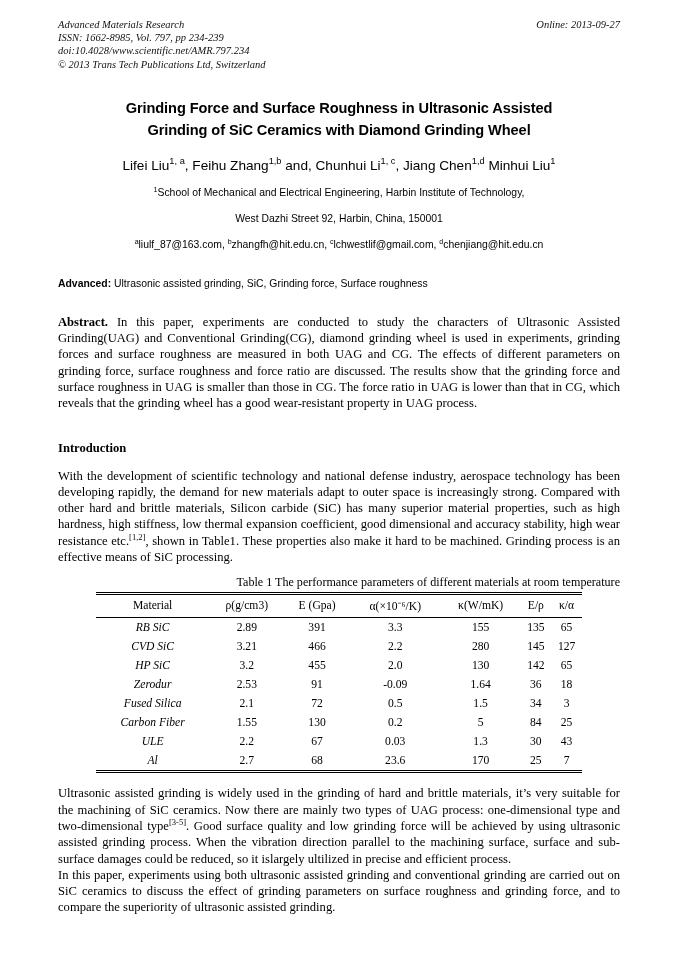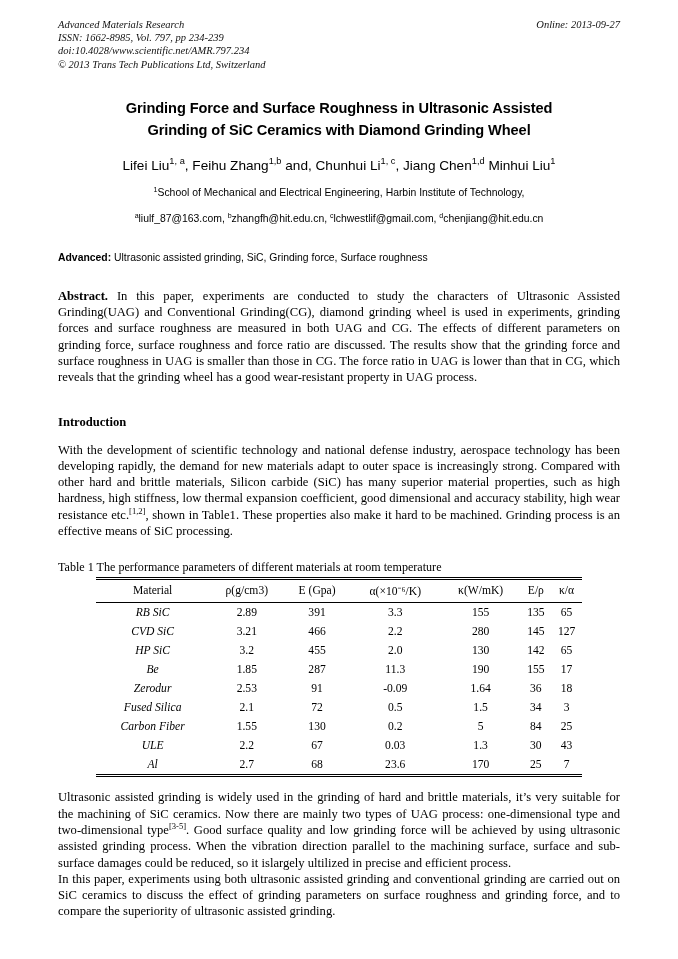--- a/index.html
+++ b/index.html
@@ -111,22 +111,22 @@
     margin: 12px 0 0 0;
     font-family: "Liberation Serif", serif;
     font-size: 12.6px;
     line-height: 16.3px;
     text-align: justify;
   }
   p.body.tight { margin-top: 0; }
 
   
   .table-caption {
-    margin-top: 20px;
-    text-align: left;
+    margin-top: 9px;
+    text-align: right;
     font-family: "Liberation Serif", serif;
     font-size: 12.1px;
     line-height: 16px;
   }
   table.perf {
     margin: 2px auto 0 auto;
     width: 486px;
     border-collapse: collapse;
     font-family: "Liberation Serif", serif;
     font-size: 11.6px;
@@ -162,20 +162,21 @@
     <span class="line">Grinding Force and Surface Roughness in Ultrasonic Assisted</span>
     <span class="line">Grinding of SiC Ceramics with Diamond Grinding Wheel</span>
   </div>
 
   <div class="authors">
     <span>Lifei Liu</span><sup>1, a</sup><span>, </span><span>Feihu Zhang</span><sup>1,b</sup><span> and, </span><span>Chunhui Li</span><sup>1, c</sup><span>, </span><span>Jiang Chen</span><sup>1,d</sup><span> </span><span>Minhui Liu</span><sup>1</sup>
   </div>
 
   <div class="affil">
     <sup>1</sup><span>School of Mechanical and Electrical Engineering, Harbin Institute of Technology,</span>
+    <span class="l2">West Dazhi Street 92, Harbin, China, 150001</span>
   </div>
 
   <div class="emails">
     <sup>a</sup><span>liulf_87@163.com, </span><sup>b</sup><span>zhangfh@hit.edu.cn, </span><sup>c</sup><span>lchwestlif@gmail.com, </span><sup>d</sup><span>chenjiang@hit.edu.cn</span>
   </div>
 
   <div class="keywords">
     <b>Advanced:</b><span> Ultrasonic assisted grinding, SiC, Grinding force, Surface roughness</span>
   </div>
 
@@ -225,29 +226,20 @@
       <tr>
         <td class="mat">HP SiC</td>
         <td>3.2</td>
         <td>455</td>
         <td>2.0</td>
         <td>130</td>
         <td>142</td>
         <td>65</td>
       </tr>
       <tr>
-        <td class="mat">Be</td>
-        <td>1.85</td>
-        <td>287</td>
-        <td>11.3</td>
-        <td>190</td>
-        <td>155</td>
-        <td>17</td>
-      </tr>
-      <tr>
         <td class="mat">Zerodur</td>
         <td>2.53</td>
         <td>91</td>
         <td>-0.09</td>
         <td>1.64</td>
         <td>36</td>
         <td>18</td>
       </tr>
       <tr>
         <td class="mat">Fused Silica</td>

